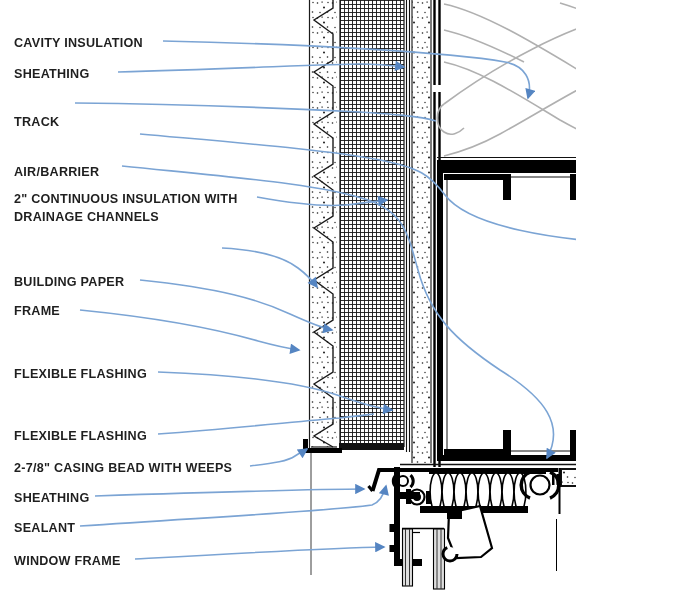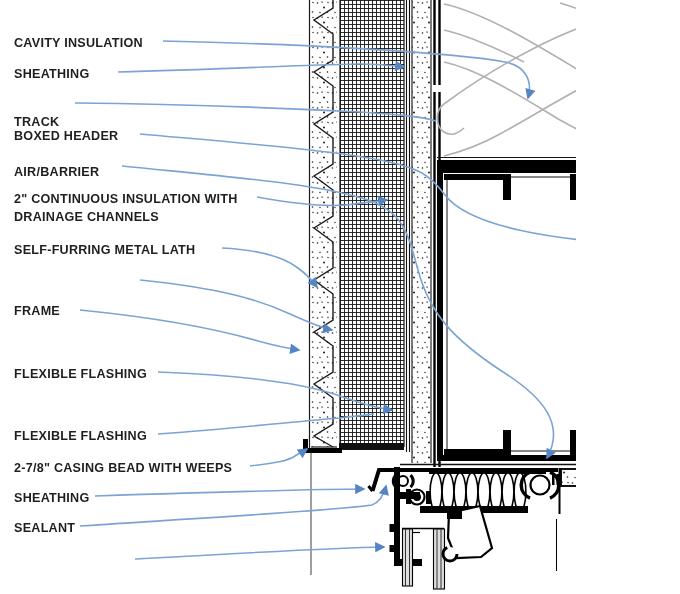--- a/index.html
+++ b/index.html
@@ -192,23 +192,23 @@
       <path marker-end="url(#arr)" d="M250,466 C275,463 288,461 295,456 C301,452 304,451 307,449"></path>
       <path marker-end="url(#arr)" d="M95,496 C220,492 320,489 364,489"></path>
       <path marker-end="url(#arr)" d="M80,526 C230,516 330,511 372,505 C380,502 384,494 386,486"></path>
       <path marker-end="url(#arr)" d="M135,559 C260,552 330,548 384,547"></path>
     </g>
   </svg>
 
   <div class="lbl l0">CAVITY INSULATION</div>
   <div class="lbl l1">SHEATHING</div>
   <div class="lbl l2">TRACK</div>
-  <div class="lbl l3">BOXED HEADER</div>
   <div class="lbl l4">AIR/BARRIER</div>
   <div class="lbl l5">2" CONTINUOUS INSULATION WITH DRAINAGE CHANNELS</div>
-  <div class="lbl l6">SELF-FURRING METAL LATH</div>
+  <div class="lbl l7">BUILDING PAPER</div>
   <div class="lbl l8">FRAME</div>
   <div class="lbl l9">FLEXIBLE FLASHING</div>
   <div class="lbl l10">FLEXIBLE FLASHING</div>
   <div class="lbl l11">2-7/8" CASING BEAD WITH WEEPS</div>
   <div class="lbl l12">SHEATHING</div>
   <div class="lbl l13">SEALANT</div>
+  <div class="lbl l14">WINDOW FRAME</div>
 </div>
 
 </body></html>

